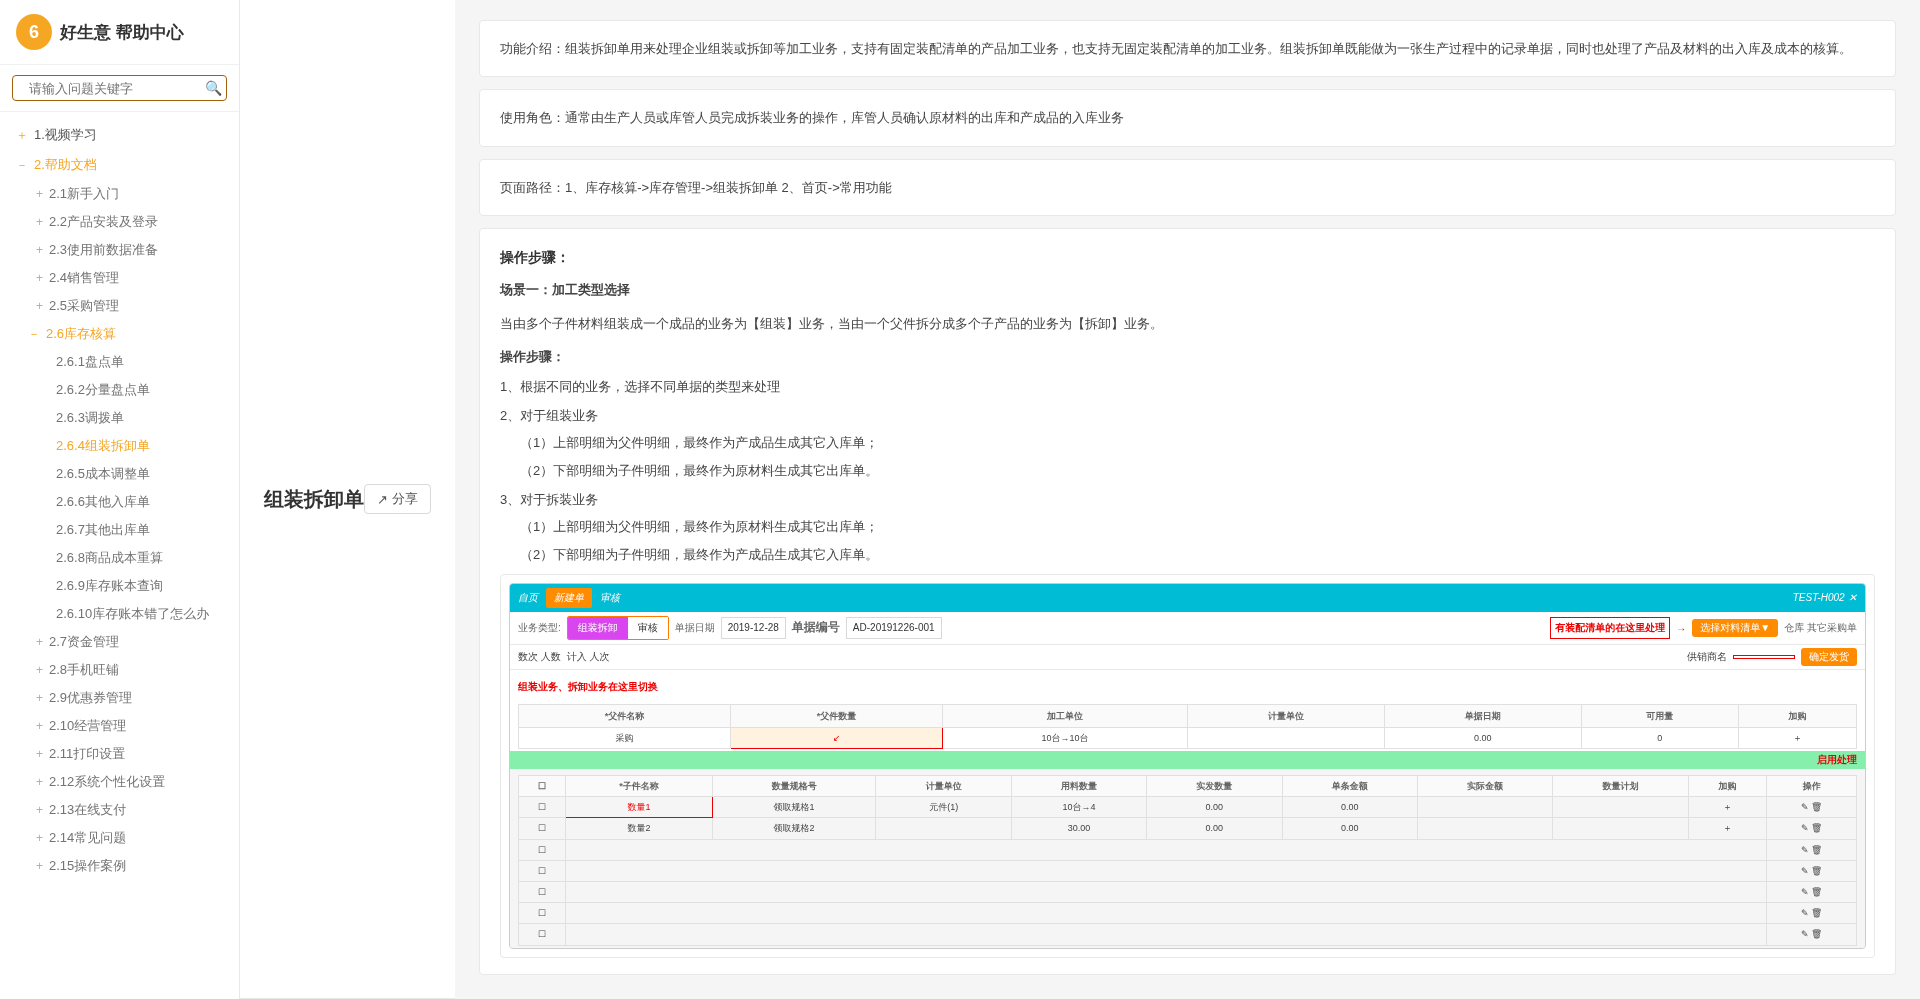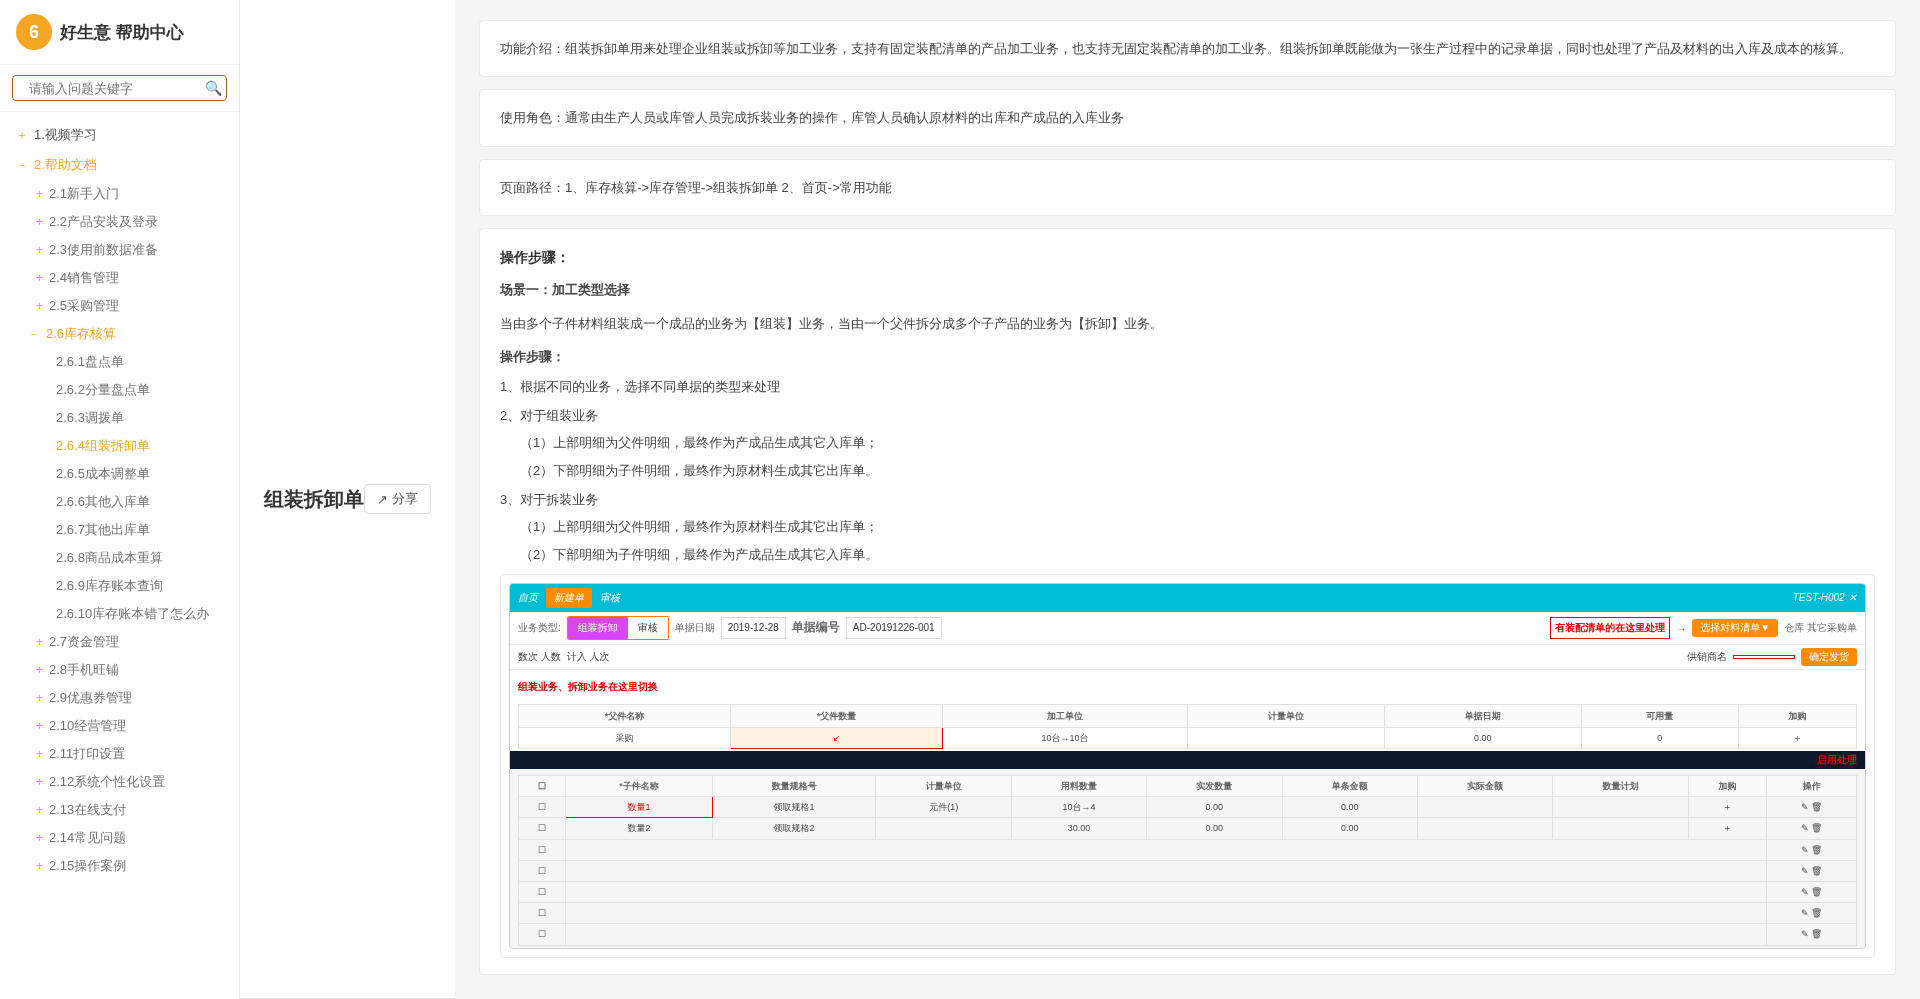--- a/index.html
+++ b/index.html
@@ -437,21 +437,21 @@
                   <td>10台→10台</td>
                   <td></td>
                   <td>0.00</td>
                   <td>0</td>
                   <td>＋</td>
                 </tr>
               </tbody>
             </table>
           </div>
 
-          <div style="display:flex;justify-content:flex-end;padding:0 8px;background:#0f172a;font-size:10px;color:#e00;font-weight:bold;">
+          <div style="display:flex;justify-content:flex-end;padding:0 8px;background:#86efac;font-size:10px;color:#e00;font-weight:bold;">
             <span>启用处理</span>
           </div>
 
           <div style="padding:2px 8px;background:#f5f5f5;">
             <table class="mockup-bottom-table">
               <thead>
                 <tr>
                   <th>☐</th>
                   <th>*子件名称</th>
                   <th>数量规格号</th>

